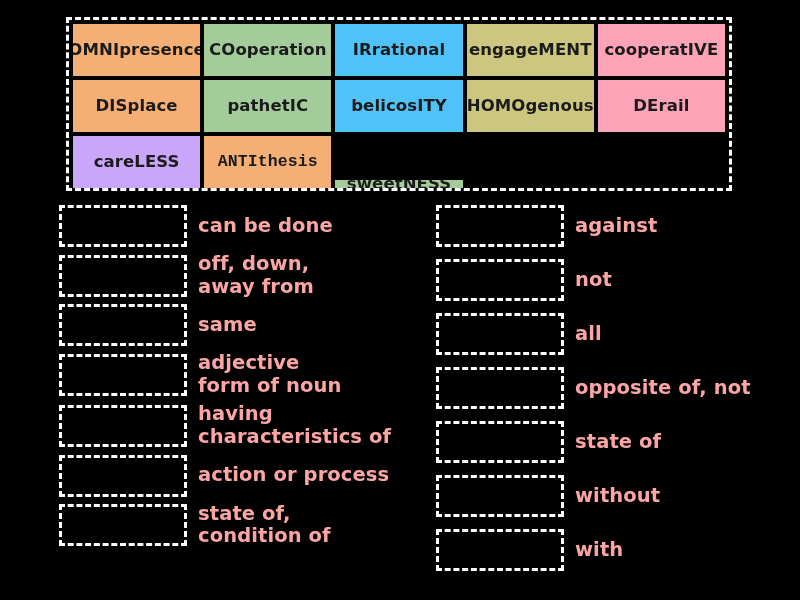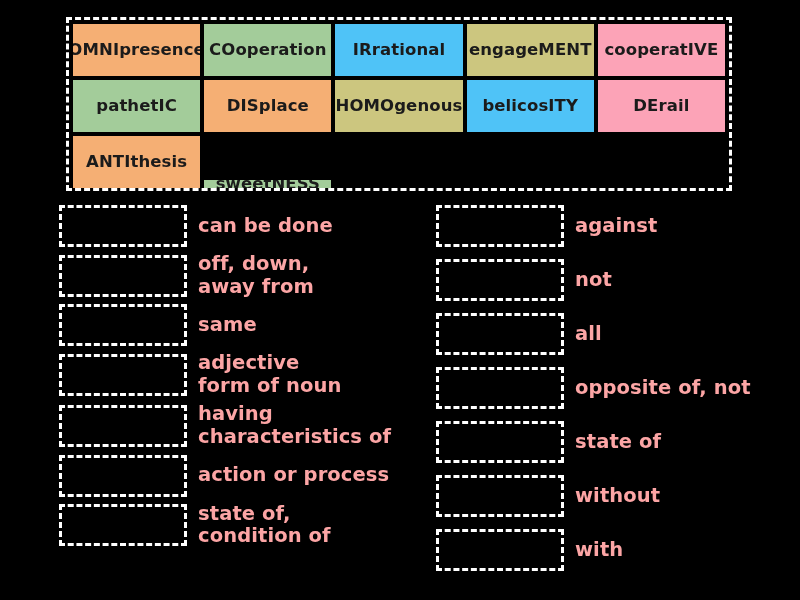--- a/index.html
+++ b/index.html
@@ -89,26 +89,27 @@
 </head>
 <body>
 
 <div id="tile-bank">
   <div id="tile-grid">
       <div class="tile" style="background: rgb(245, 175, 116);">OMNIpresence</div>
       <div class="tile" style="background: rgb(163, 204, 154); text-align: right;">COoperation</div>
       <div class="tile" style="background: rgb(79, 195, 247);">IRrational</div>
       <div class="tile" style="background: rgb(204, 198, 127);">engageMENT</div>
       <div class="tile" style="background: rgb(252, 163, 183);">cooperatIVE</div>
+      <div class="tile" style="background: rgb(245, 175, 116);">DISplace</div>
       <div class="tile" style="background: rgb(163, 204, 154);">pathetIC</div>
-      <div class="tile" style="background: rgb(245, 175, 116);">DISplace</div>
+      <div class="tile" style="background: rgb(79, 195, 247);">belicosITY</div>
       <div class="tile" style="background: rgb(204, 198, 127);">HOMOgenous</div>
-      <div class="tile" style="background: rgb(79, 195, 247);">belicosITY</div>
       <div class="tile" style="background: rgb(252, 163, 183);">DErail</div>
-      <div class="tile" style="background: rgb(245, 175, 116);">ANTIthesis</div>
+      <div class="tile" style="background: rgb(201, 166, 250);">careLESS</div>
+      <div class="tile" style="background: rgb(245, 175, 116); font-family: Liberation Mono, monospace;">ANTIthesis</div>
       <div class="tile" style="background: rgb(163, 204, 154); margin-top: 44px;">sweetNESS</div>
     </div>
 </div>
 
 <div class="slot-column" id="slot-column-left">
     <div class="slot-row">
       <div class="slot-box"></div>
       <div class="slot-label">can be done</div>
     </div>
     <div class="slot-row">

